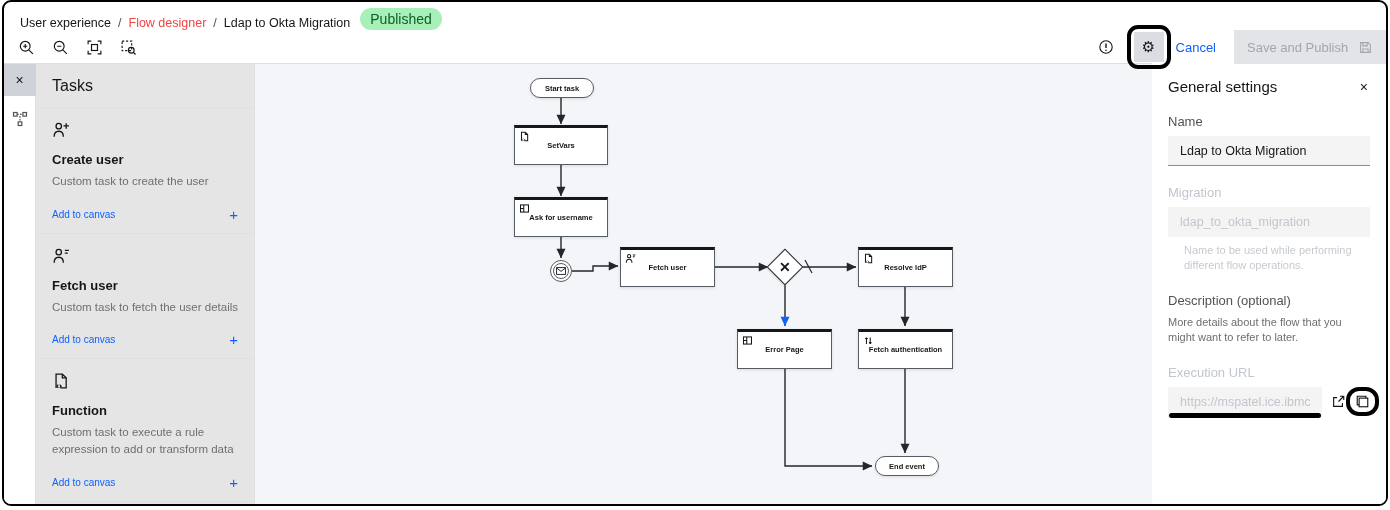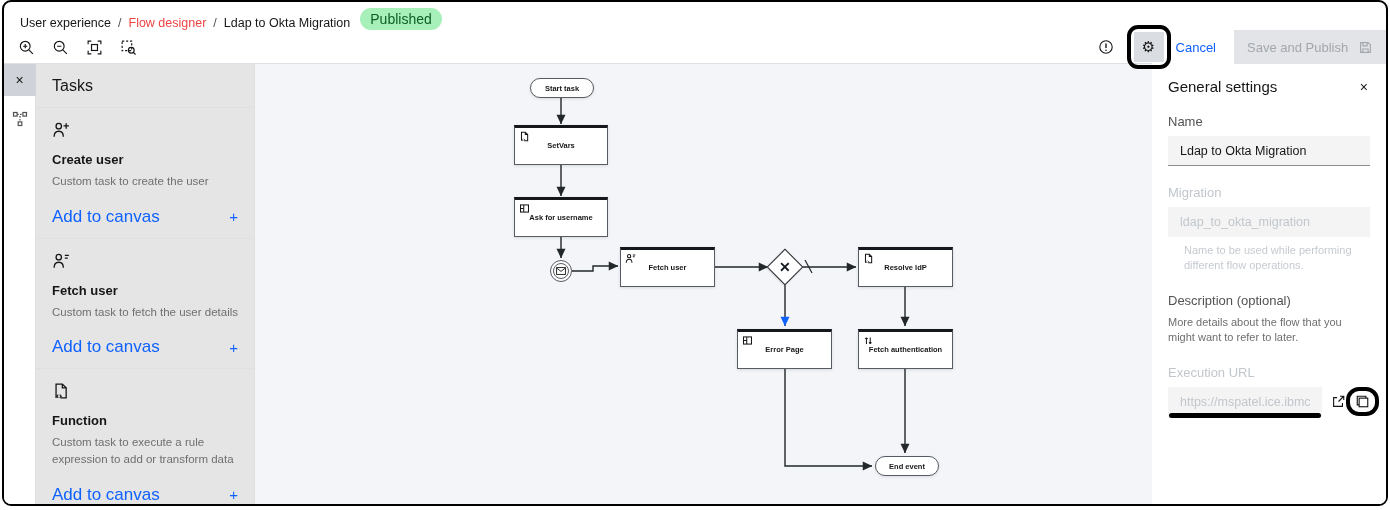--- a/index.html
+++ b/index.html
@@ -62,21 +62,21 @@
     font-size: 14px; color: #161616; line-height: 1;
   }
   .rail-flow { width:32px; height:34px; background:transparent; border:none; cursor:pointer; display:flex; align-items:center; justify-content:center; margin-top: 6px; }
   
   .tasks { width: 219px; background: #e5e5e5; border-right: 1px solid #e0e0e0; overflow: hidden; }
   .tasks-title { font-size: 16px; font-weight: 400; padding: 13px 16px 12px; }
   .task-item { border-top: 1px solid #e0e0e0; padding: 13px 16px 11px; }
   .task-title { font-size: 13px; font-weight: bold; margin-top: 13px; }
   .task-desc { font-size: 11.5px; color: #6f6f6f; line-height: 1.45; margin-top: 6px; }
   .task-add { display: flex; justify-content: space-between; align-items: center; margin-top: 17px; cursor: pointer; }
-  .task-add-label { color: #0f62fe; font-size: 17px; }
+  .task-add-label { color: #0f62fe; font-size: 10px; }
   .task-add-plus { color: #0f62fe; font-size: 15px; line-height: 1; }
   
   .canvas { flex: 1; background: #f4f5f8; position: relative; overflow: hidden; }
   .flow-lines { position: absolute; left: 0; top: 0; }
   .node {
     position: absolute; background: #fff;
     border: 1px solid #565c64; border-top: 3px solid #14181d;
     box-shadow: 0 1px 3px rgba(22,22,22,0.12);
     display: flex; align-items: center; justify-content: center; text-align: center;
   }

